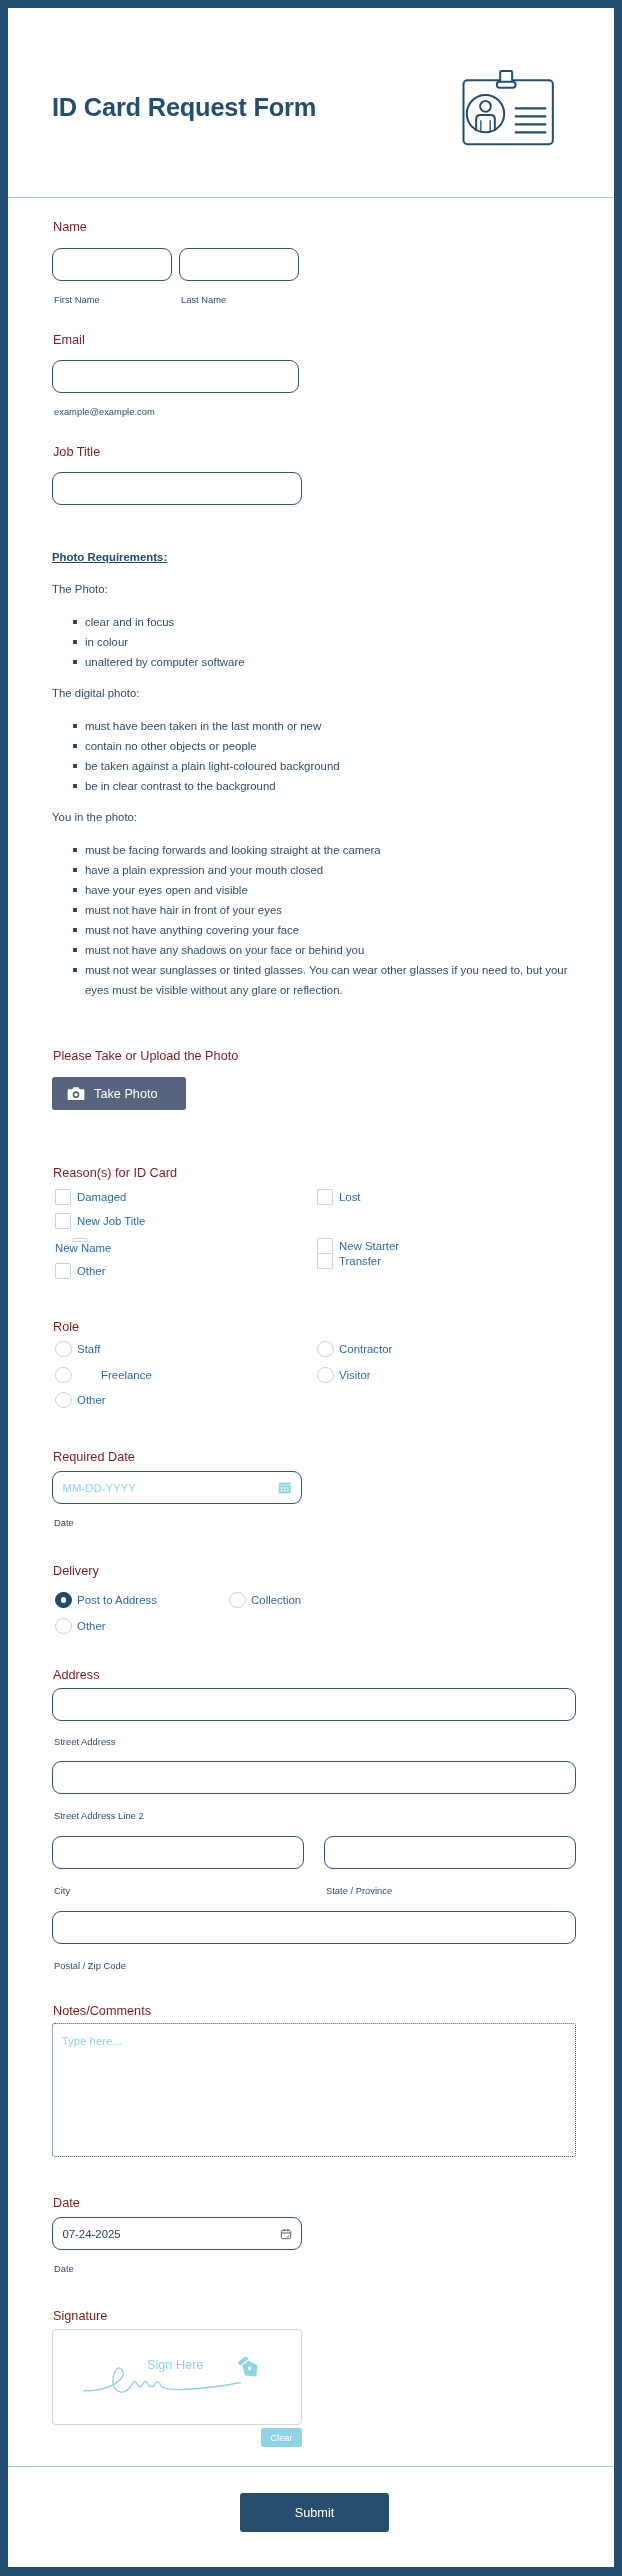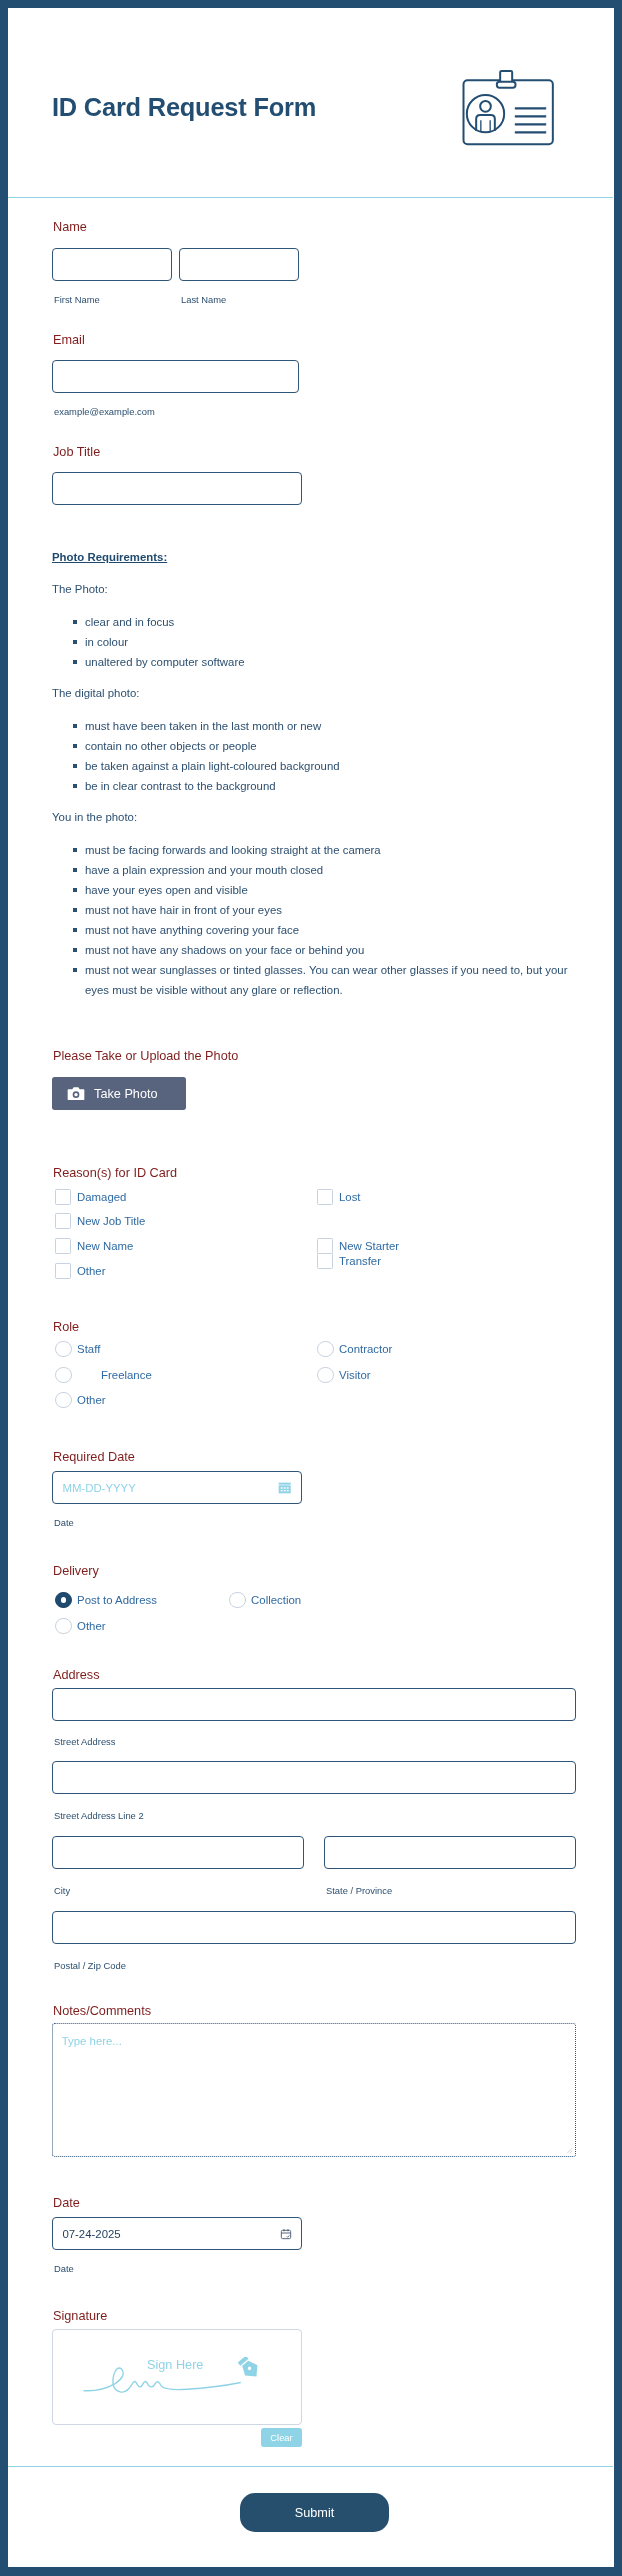--- a/index.html
+++ b/index.html
@@ -13,21 +13,21 @@
   }
   .abs { position: absolute; }
   
   .title { left: 44px; top: 85px; font-size: 25.4px; font-weight: bold; color: #234e72; letter-spacing: -0.2px; }
   .header-icon { left: 452px; top: 59px; width: 95px; height: 80px; }
   .divider { left: 0; width: 605px; height: 1.3px; background: #8fd3e6; }
   
   .q-label { font-size: 12.7px; color: #7f1d1d; }
   .sub-label { font-size: 9.4px; color: #2c4f70; }
   .input {
-    border: 1px solid #2f5578; border-radius: 4px; background: #fff; height: 33px;
+    border: 1px solid #2f5578; border-radius: 9px; background: #fff; height: 33px;
   }
   .text { font-size: 11.4px; color: #2c4f70; }
   .req-title { font-size: 11.4px; font-weight: bold; color: #1f4a6e; text-decoration: underline; }
   ul.sq { list-style: none; }
   ul.sq li { position: relative; padding-left: 33px; font-size: 11.4px; line-height: 20px; color: #2c4f70; }
   ul.sq li::before {
     content: ""; position: absolute; left: 21.4px; top: 8px; width: 4px; height: 4px; background: #2c4f70;
   }
   .btn-photo {
     left: 44px; top: 1069px; width: 134px; height: 33px; background: #58647d; border-radius: 2.7px;
@@ -42,21 +42,21 @@
   .date-input { display: flex; align-items: center; justify-content: space-between; padding: 0 9.4px; font-size: 11.4px; }
   .placeholder { color: #8fd3e6; }
   .textarea { border: 1px dotted #2f5578; border-radius: 2.7px; }
   .sig-box { border: 1px solid #cfd7e2; border-radius: 4px; }
   .btn-clear {
     left: 253px; top: 2420px; width: 41px; height: 19px; background: #8fd3e6; color: #fff;
     border-radius: 2.7px; font-size: 9.4px; display: flex; align-items: center; justify-content: center;
   }
   .btn-submit {
     left: 232px; top: 2485px; width: 149px; height: 39px; background: #264e6d; color: #fff;
-    border-radius: 15px; font-size: 12.7px; display: flex; align-items: center; justify-content: center;
+    border-radius: 3px; font-size: 12.7px; display: flex; align-items: center; justify-content: center;
   }
 </style>
 </head>
 <body>
 
 <div class="frame">
 
   <div class="abs title">ID Card Request Form</div>
   <svg class="abs header-icon" viewBox="0 0 142 120">
     <rect x="5" y="20" width="134" height="96" rx="6" fill="none" stroke="#234e72" stroke-width="3"></rect>
@@ -135,21 +135,21 @@
       <span>Lost</span>
   </div>
   <div class="abs opt" style="left:47px; top:1205px;">
     <span class="cb"></span>
       <span>New Job Title</span>
   </div>
   <div class="abs opt" style="left:309px; top:1205px;margin-top:40px;">
     <span class="cb"></span>
       <span>Transfer</span>
   </div>
-  <div class="abs opt" style="left:47px; top:1230px;">
+  <div class="abs opt" style="left:47px; top:1230px;flex-direction:column;">
     <span class="cb"></span>
       <span>New Name</span>
   </div>
   <div class="abs opt" style="left:309px; top:1230px;">
     <span class="cb"></span>
       <span>New Starter</span>
   </div>
   <div class="abs opt" style="left:47px; top:1255px;">
     <span class="cb"></span>
       <span>Other</span>

